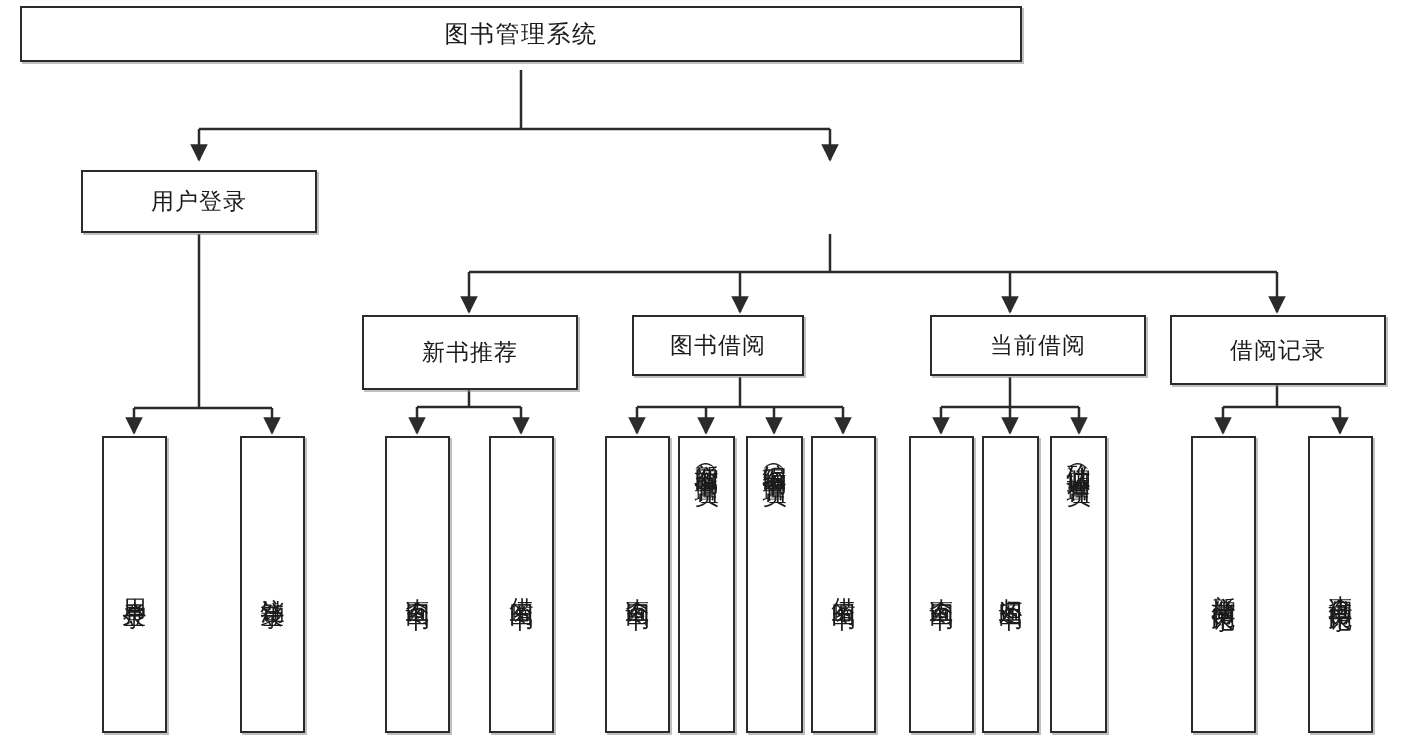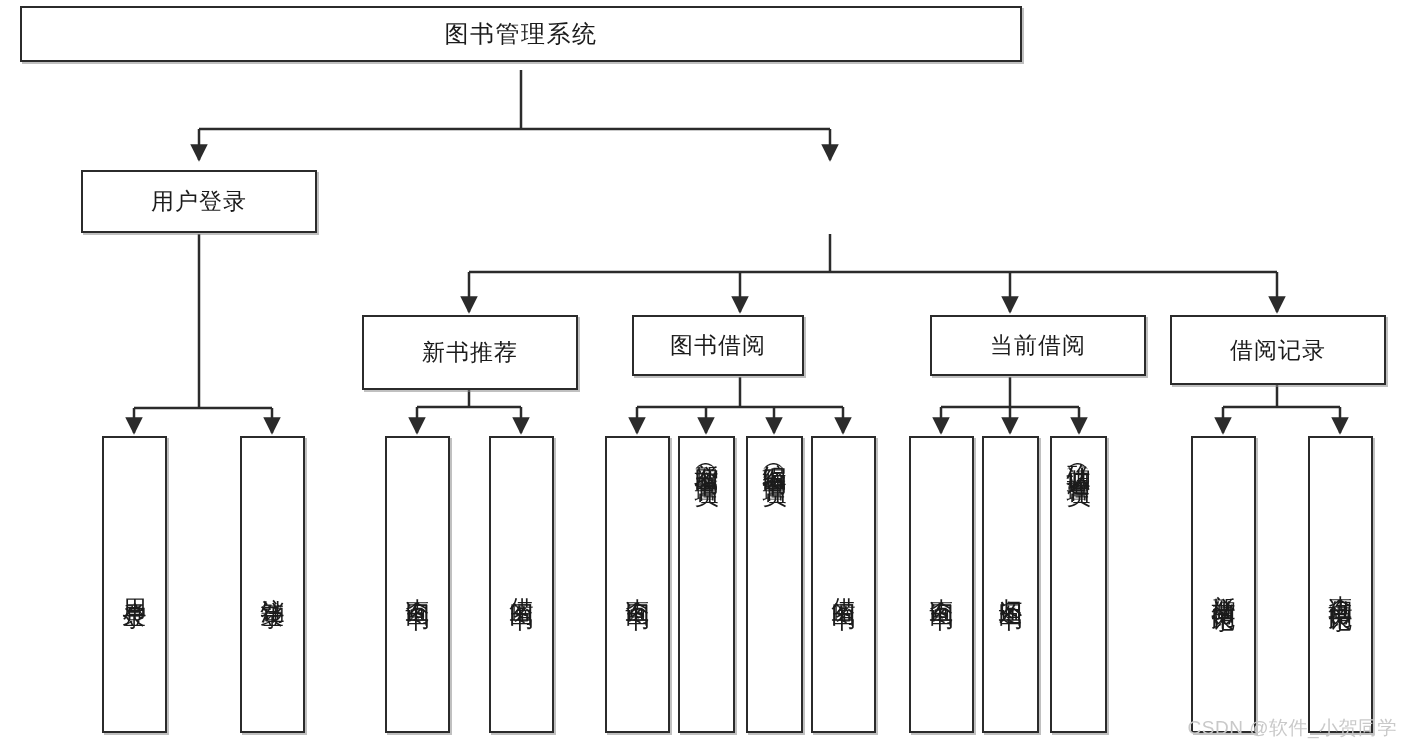--- a/index.html
+++ b/index.html
@@ -193,15 +193,14 @@
     <span class="label">确认归还（管理员）</span>
   </div>
 
   <div class="node v centered" style="left:1191px; top:436px; width:65px; height:297px;">
     <span class="label">新增借阅记录</span>
   </div>
   <div class="node v centered" style="left:1308px; top:436px; width:65px; height:297px;">
     <span class="label">查询借阅记录</span>
   </div>
 
-  <div id="watermark">CSDN @软件_小贺同学</div>
 
 </div>
 
 </body></html>

